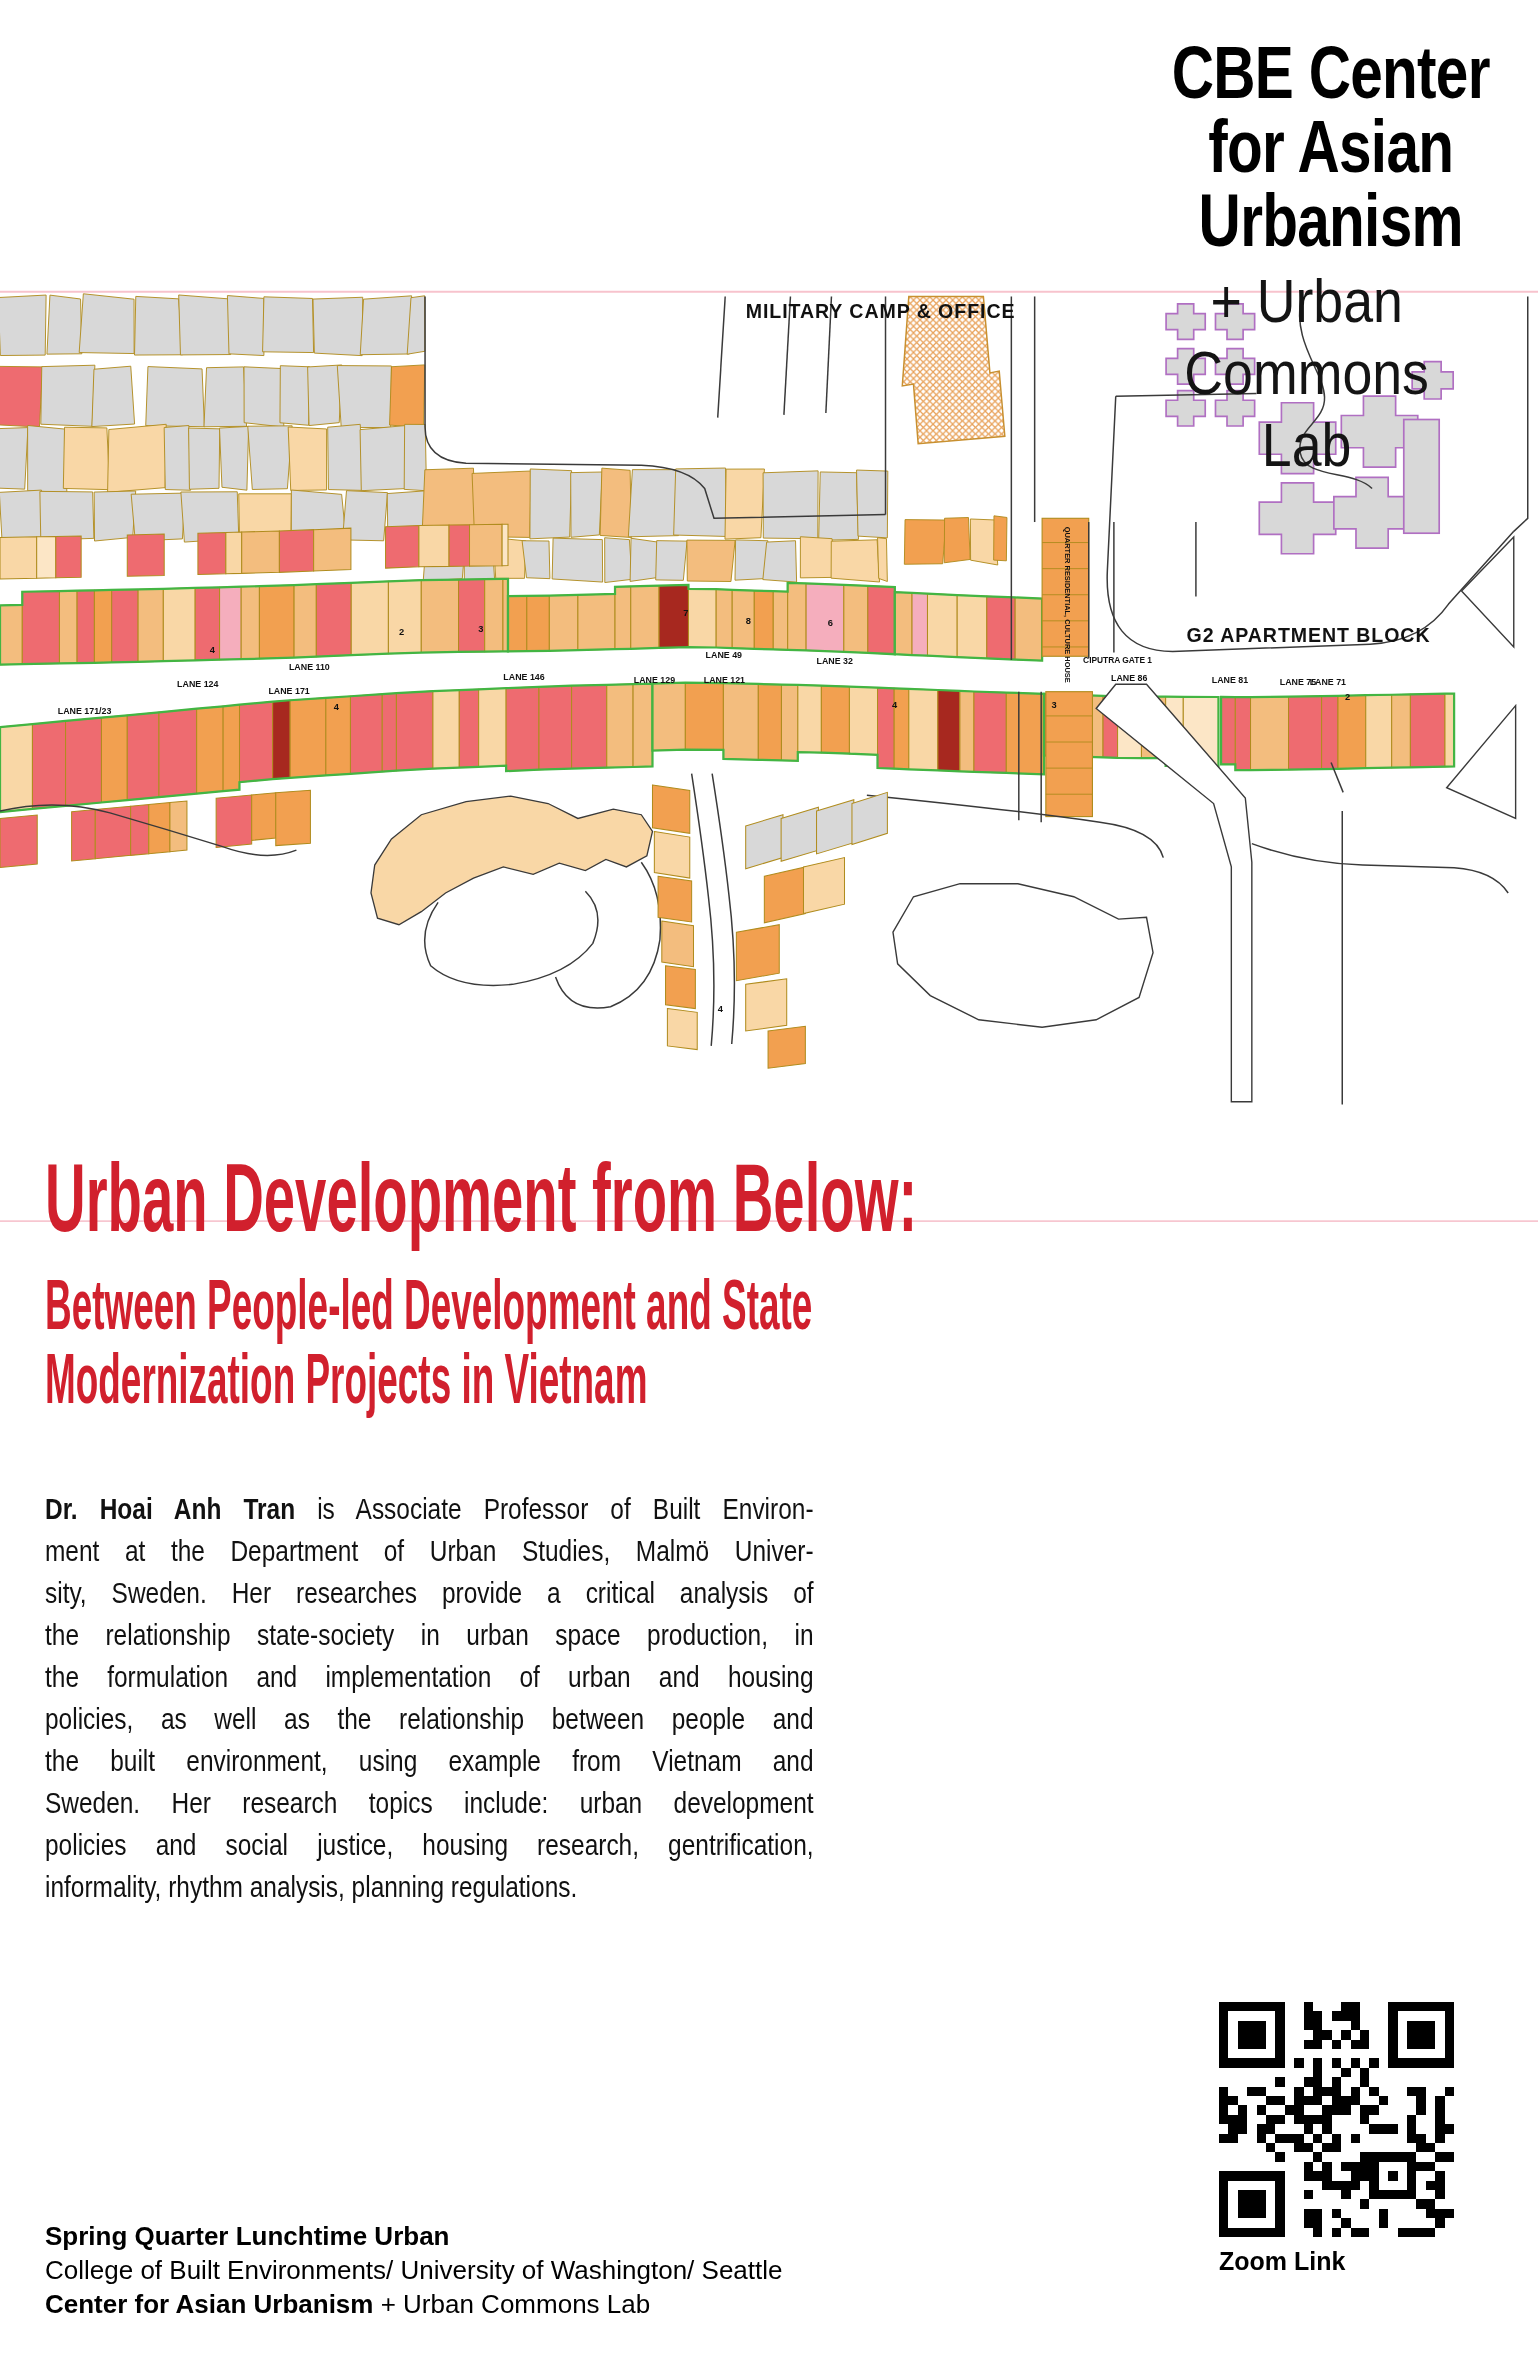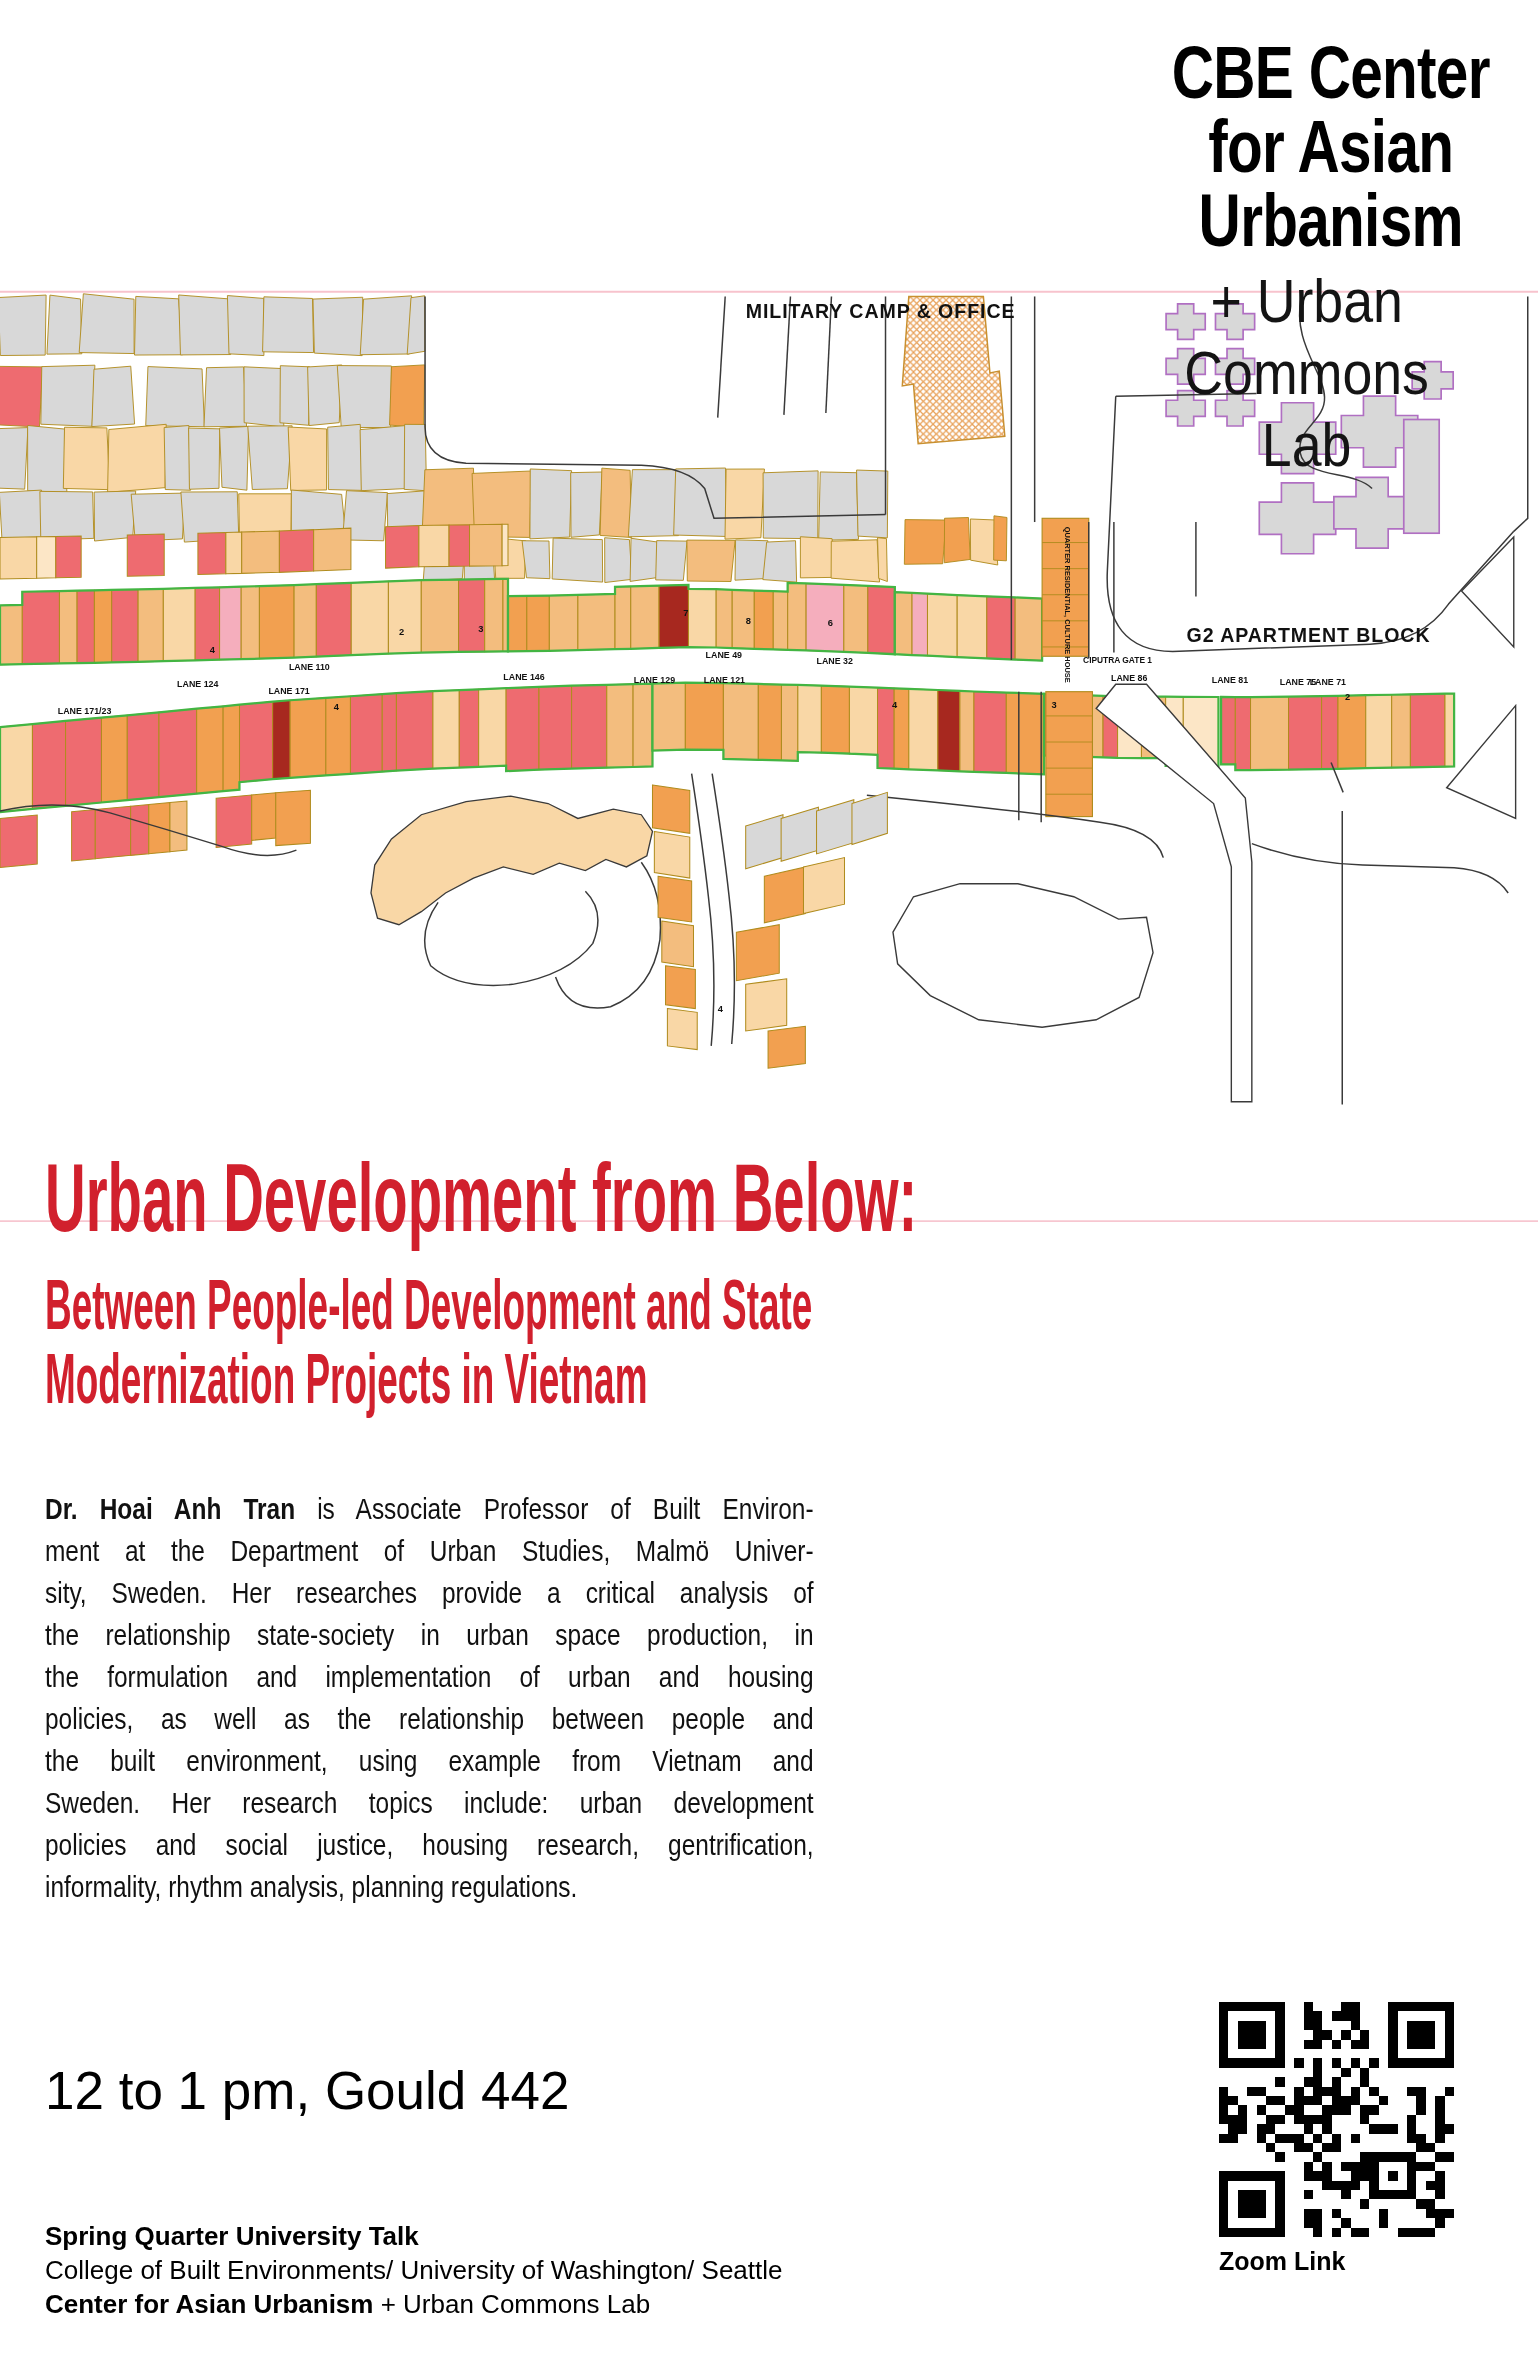--- a/index.html
+++ b/index.html
@@ -365,25 +365,24 @@
       <div class="bio-line">the relationship state-society in urban space production, in</div>
       <div class="bio-line">the formulation and implementation of urban and housing</div>
       <div class="bio-line">policies, as well as the relationship between people and</div>
       <div class="bio-line">the built environment, using example from Vietnam and</div>
       <div class="bio-line">Sweden. Her research topics include: urban development</div>
       <div class="bio-line">policies and social justice, housing research, gentrification,</div>
       <div class="bio-line last">informality, rhythm analysis, planning regulations.</div>
     </div>
 
   <div class="event">
-    <div>12 to 1 pm, Gould 442</div>
   </div>
 
   <div class="footer">
-    <div class="b">Spring Quarter University Talk</div>
+    <div class="b">Spring Quarter Lunchtime Urban</div>
     <div>College of Built Environments/ University of Washington/ Seattle</div>
     <div><span class="b">Center for Asian Urbanism</span><span> + Urban Commons Lab</span></div>
   </div>
 
   <div class="qr-wrap">
     <svg id="qr-svg" width="235" height="235" viewBox="0 0 25 25" shape-rendering="crispEdges">
         <rect x="0" y="0" width="1" height="1" fill="#000"></rect>
         <rect x="0" y="1" width="1" height="1" fill="#000"></rect>
         <rect x="0" y="2" width="1" height="1" fill="#000"></rect>
         <rect x="0" y="3" width="1" height="1" fill="#000"></rect>

